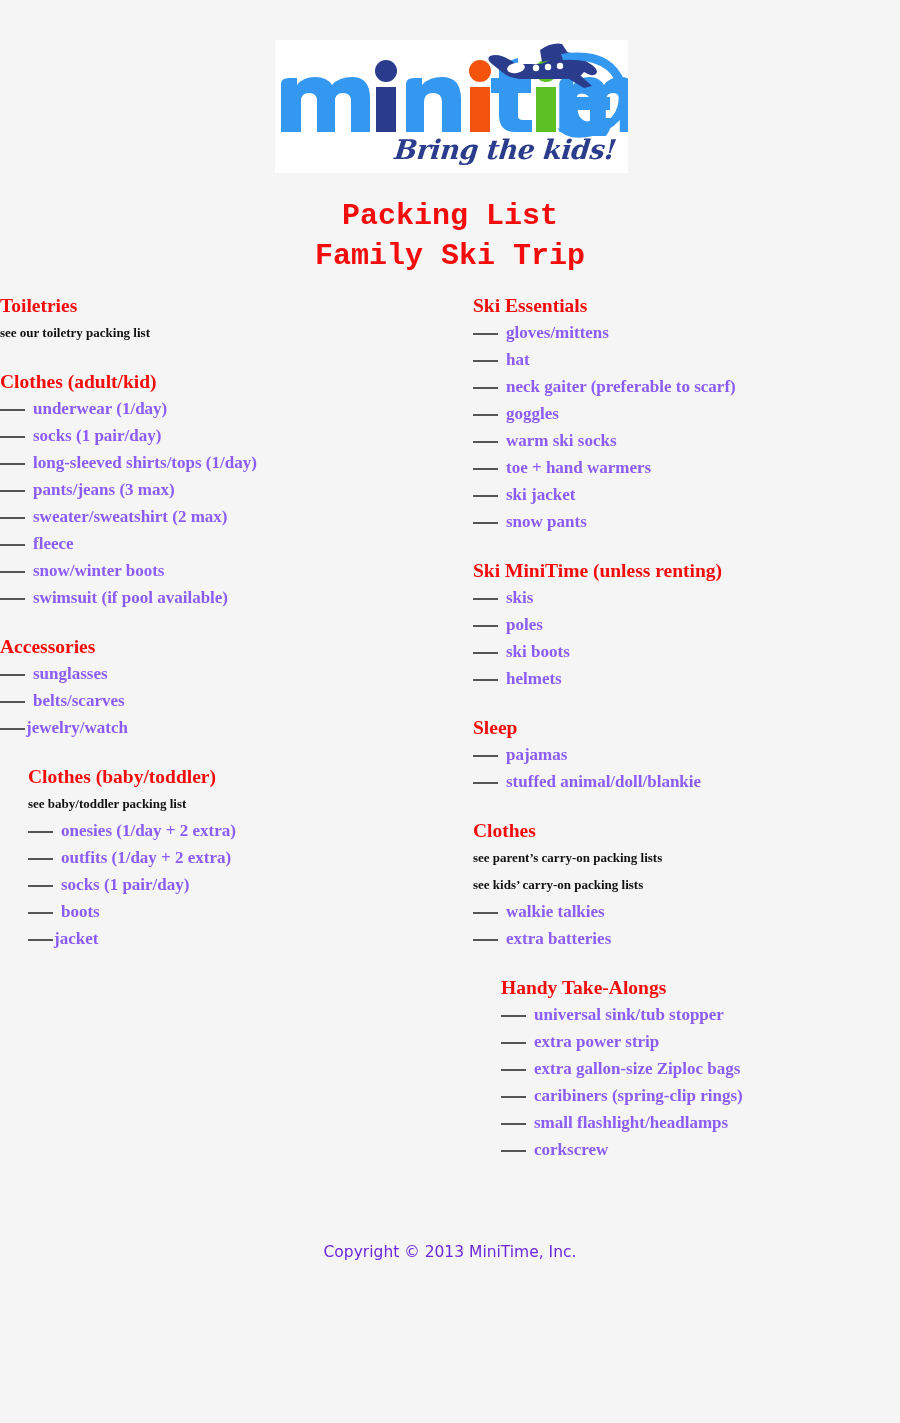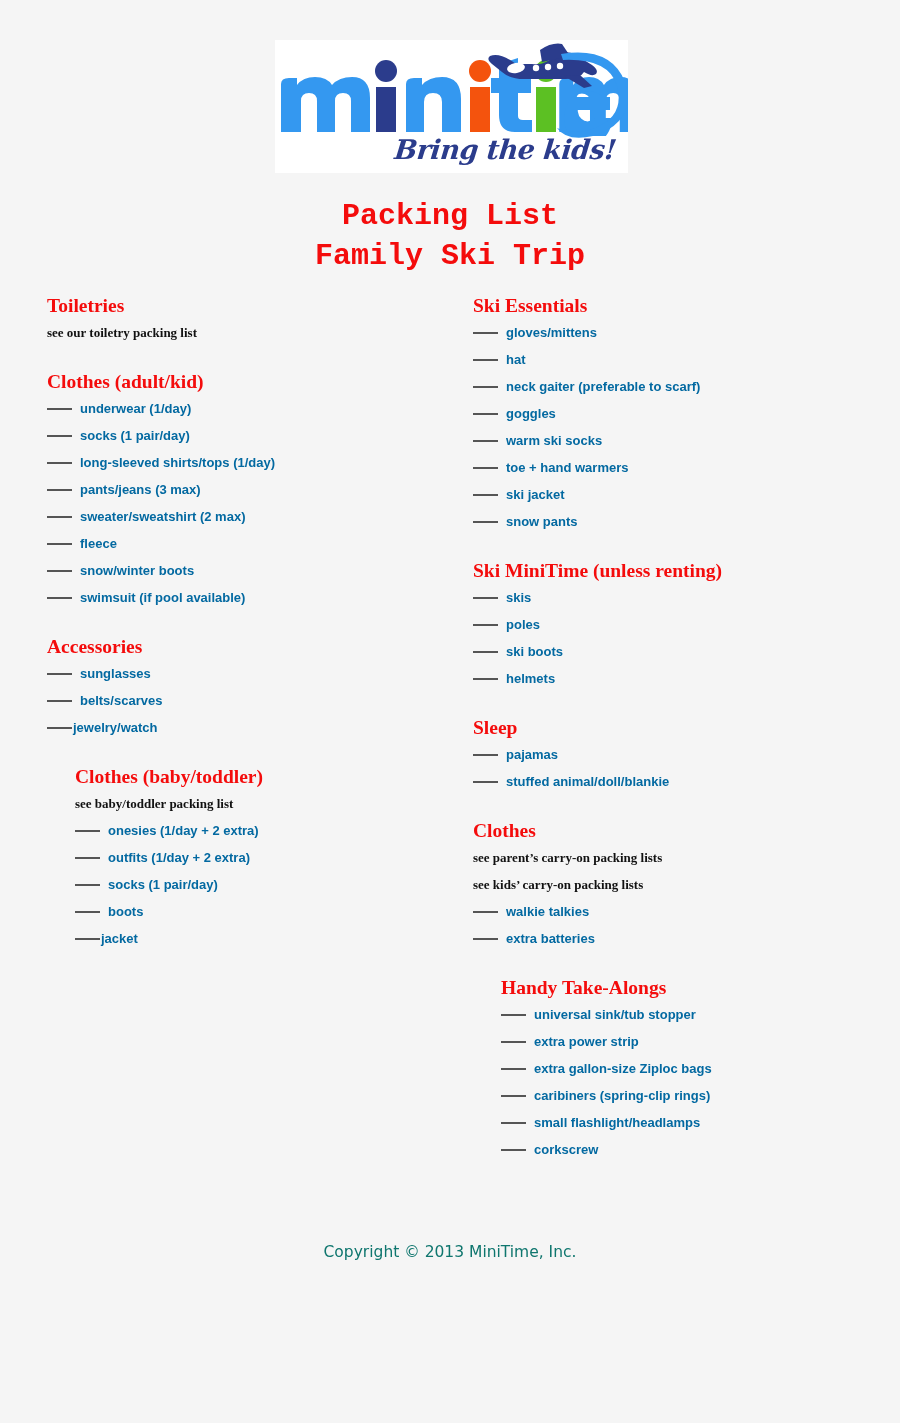--- a/index.html
+++ b/index.html
@@ -76,21 +76,21 @@
     position: absolute;
     left: 0;
     top: 292px;
     width: 900px;
     display: flex;
     align-items: flex-start;
   }
   .column {
     box-sizing: border-box;
   }
-  #col-left  { width: 435px; padding-left: 47px; }
+  #col-left  { width: 435px; }
   #col-right { width: 465px; padding-left: 38px; }
 
   .section { margin-bottom: 22px; }
   .section:last-child { margin-bottom: 0; margin-left: 28px; }
 
   .section-title {
     font-family: "Liberation Serif", serif;
     font-weight: bold;
     font-size: 19.5px;
     line-height: 27px;
@@ -99,25 +99,25 @@
   }
   .section-note {
     font-family: "Liberation Serif", serif;
     font-weight: bold;
     font-size: 13px;
     line-height: 27px;
     color: #111111;
     white-space: nowrap;
   }
   .item {
-    font-family: Liberation Sans, sans-serif;
-    font-weight: bold;
-    font-size: 13px;
+    font-family: Liberation Serif, serif;
+    font-weight: bold;
+    font-size: 17px;
     line-height: 27px;
-    color: #0369a1;
+    color: #8b5cf6;
     white-space: nowrap;
   }
   .blank {
     display: inline-block;
     width: 25px;
     border-bottom: 2px solid #555555;
     margin-right: 8px;
     position: relative;
     top: -3px;
   }
@@ -125,21 +125,21 @@
 
   
   #footer {
     position: absolute;
     left: 0;
     top: 1243px;
     width: 900px;
     text-align: center;
     font-family: "DejaVu Sans", sans-serif;
     font-size: 15.5px;
-    color: #0f766e;
+    color: #6d28d9;
   }
 </style>
 </head>
 <body>
 
 <div id="logo-box">
 
   <svg id="logo-wordmark" viewBox="0 0 353 82">
 
     <path d="M6 78 L6 30 Q6 24 14 24 L22 24 L22 31 Q28 23 40 23 Q52 23 57 31 Q64 23 77 23 Q95 23 95 44 L95 78 L76 78 L76 47 Q76 39 68 39 Q60 39 60 47 L60 78 L42 78 L42 47 Q42 39 34 39 Q26 39 26 47 L26 78 Z" fill="#3498f0"></path>

